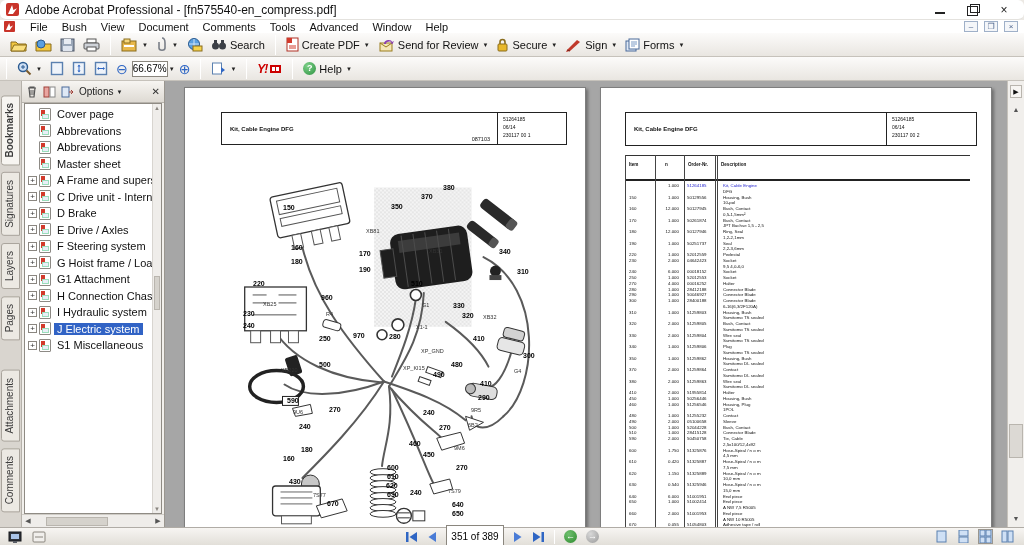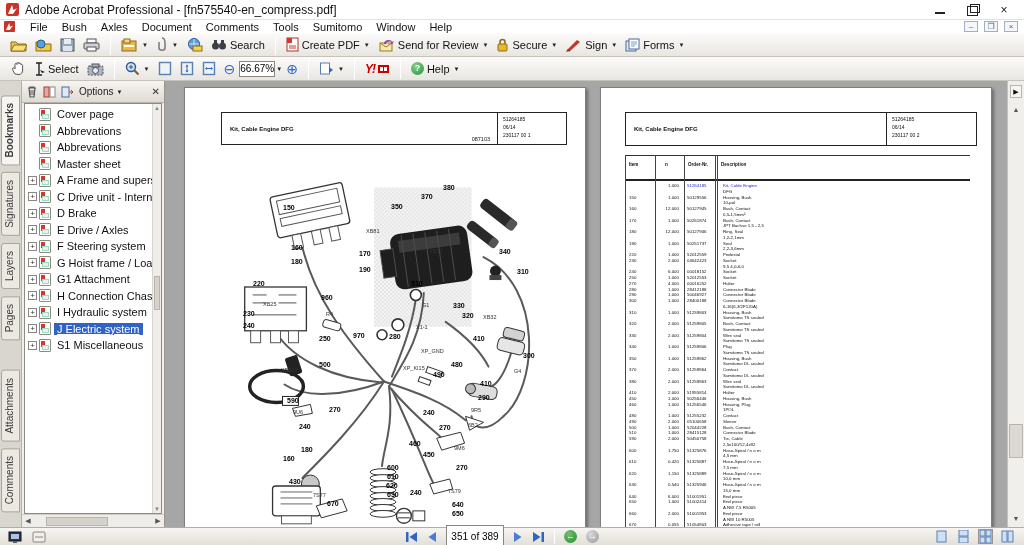--- a/index.html
+++ b/index.html
@@ -2,21 +2,21 @@
 <html><head>
 <meta charset="utf-8">
 <style>
   * { box-sizing: border-box; margin: 0; padding: 0; }
   html,body { width:1024px; height:545px; overflow:hidden; }
   body { font-family:"Liberation Sans", sans-serif; background:#fff; }
   #app { position:relative; width:1024px; height:545px; background:#ece9e4; overflow:hidden; }
 
   
   .titlebar { position:absolute; top:0; left:0; right:0; height:20px; background:#fff;
-    display:flex; align-items:center; padding:0 6px; border-bottom:1px solid #e4e2de; }
+    display:flex; align-items:center; padding:0 6px; border-bottom:1px solid #e4e2de;border-radius:6px; }
   .acro-logo { width:13px; height:13px; background:#c9342a; border-radius:2px; position:relative; margin-right:6px; flex:0 0 auto;}
   .acro-logo::after { content:""; position:absolute; left:2px; top:2px; width:9px; height:9px;
     background:#fff; clip-path:polygon(0 100%, 45% 0, 60% 55%, 100% 35%, 55% 100%); }
   .titletext { font-size:12px; color:#111; }
   .wincontrols { margin-left:auto; display:flex; gap:20px; align-items:center; padding-right:8px;}
   .wc { width:12px; height:12px; position:relative; cursor:default; color:#222; font-size:12px; line-height:12px; text-align:center;}
   .wc-min::after { content:""; position:absolute; left:1px; right:1px; bottom:2px; height:1.5px; background:#222; }
   .wc-rest::after { content:""; position:absolute; left:1px; top:2px; width:9px; height:8px; border:1.5px solid #222; }
   .wc-rest::before { content:""; position:absolute; left:4px; top:0px; width:8px; height:7px; border:1.5px solid #222; background:#fff;}
 
@@ -73,21 +73,21 @@
   .bm-list { position:absolute; left:0; top:2px; right:9px; }
   .bm-item { display:flex; align-items:center; height:16.5px; font-size:11px; color:#111; white-space:nowrap; overflow:hidden;}
   .plusbox { width:9px; height:9px; border:1px solid #8a8680; background:#fff; margin-left:3px; flex:0 0 auto;
     font-size:8px; line-height:7px; text-align:center; color:#333; }
   .plusspace { width:9px; margin-left:3px; flex:0 0 auto; }
   .bicon { width:12px; height:13px; margin:0 3px 0 2px; position:relative; flex:0 0 auto;
     background:#fff; border:1px solid #8d8a85; border-radius:1px;}
   .bicon::before { content:""; position:absolute; left:1px; top:1px; width:4px; height:6px; background:#d23a2c; }
   .bicon::after { content:""; position:absolute; right:1px; bottom:1px; width:5px; height:3px; background:#e9eef8; border:0.5px solid #9db; }
   .bm-label { padding:0 3px; }
-  .bm-item.sel .bm-label { background:#3163c5; color:#fff;text-decoration:underline; }
+  .bm-item.sel .bm-label { background:#3163c5; color:#fff; }
   .panel-hscroll { position:absolute; bottom:0; left:0; right:0; height:13px; background:#efedea; border-top:1px solid #cfccc6;
     display:flex; align-items:center; }
   .hs-ar { font-size:7px; color:#555; width:12px; text-align:center; }
   .hs-track { flex:1; height:9px; position:relative; }
   .hs-thumb { position:absolute; left:12px; width:62px; top:0; bottom:0; background:#d5d2cc; border:1px solid #b9b5ae; }
 
   
   .docarea { position:absolute; left:165px; right:17px; top:0; bottom:0; background:#a6a6a6; overflow:hidden; }
   .page { position:absolute; top:6px; background:#fff; border:1px solid #7e7e7e; box-shadow:2px 2px 3px rgba(0,0,0,.35); }
   .page1 { left:19px; width:402px; height:460px; }
@@ -157,25 +157,25 @@
       <span class="wc wc-rest"></span>
       <span class="wc">×</span>
     </span>
   </div>
 
   <div class="menubar">
     <span class="pdficon"></span>
     <span id="menu-items" style="display:flex;">
         <span class="mitem">File</span>
         <span class="mitem">Bush</span>
-        <span class="mitem">Axles</span>
+        <span class="mitem">View</span>
         <span class="mitem">Document</span>
         <span class="mitem">Comments</span>
         <span class="mitem">Tools</span>
-        <span class="mitem">Sumitomo</span>
+        <span class="mitem">Advanced</span>
         <span class="mitem">Window</span>
         <span class="mitem">Help</span>
       </span>
     <span class="docwc">
       <span>–</span>
       <span>❐</span>
       <span>×</span>
     </span>
   </div>
 
@@ -283,41 +283,20 @@
             <rect x="4" y="1" width="10" height="10" fill="#fff" stroke="#4a6a9a"></rect>
             <path d="M6 4 h6 M6 6 h6 M6 8 h4" stroke="#7a9ac5"></path>
           </svg>
         <span>Forms</span>
         <span class="darr">▼</span>
       </span>
     </div>
   </div>
 
   <div class="tb tb2">
-    <div class="tgrp">
-      <span class="tbtn">
-        <svg width="15" height="15">
-            <path d="M5 13 C3 10 2 8 3 7 C4 6 5 8 5 8 L5 3.5 C5 2 7 2 7 3.5 L7 2.5 C7 1 9 1 9 2.5 L9 3 C9 1.8 11 1.8 11 3.2 L11 4 C11 3 12.6 3.2 12.6 4.5 L12.6 9 C12.6 12 11 13.5 9 13.5 z" fill="#fff" stroke="#555"></path>
-          </svg>
-      </span>
-      <span class="tbtn">
-        <svg width="12" height="14">
-            <path d="M3 1 h6 M6 1 v12 M3 13 h6" stroke="#222" fill="none" stroke-width="1.4"></path>
-            <path d="M7 8 l5 2 -3 1 z" fill="#222"></path>
-          </svg>
-        <span>Select</span>
-      </span>
-      <span class="tbtn">
-        <svg width="17" height="14">
-            <rect x="1" y="4" width="15" height="9" rx="1" fill="#aeb4bd" stroke="#4a5060" stroke-dasharray="2 1.2"></rect>
-            <circle cx="8.5" cy="8.5" r="3" fill="#e8ecf2" stroke="#4a5060"></circle>
-            <rect x="5" y="2" width="7" height="3" fill="#aeb4bd" stroke="#4a5060"></rect>
-          </svg>
-      </span>
-    </div>
     <span class="tsep"></span>
     <div class="tgrp">
       <span class="tbtn">
         <svg width="15" height="15">
             <circle cx="6" cy="6" r="4.5" fill="#cfe0f5" stroke="#2a5a90" stroke-width="1.4"></circle>
             <path d="M4 6 h4 M6 4 v4" stroke="#2a5a90"></path>
             <path d="M9.5 9.5 L13.5 13.5" stroke="#7a5a2a" stroke-width="2"></path>
           </svg>
         <span class="darr">▼</span>
       </span>

